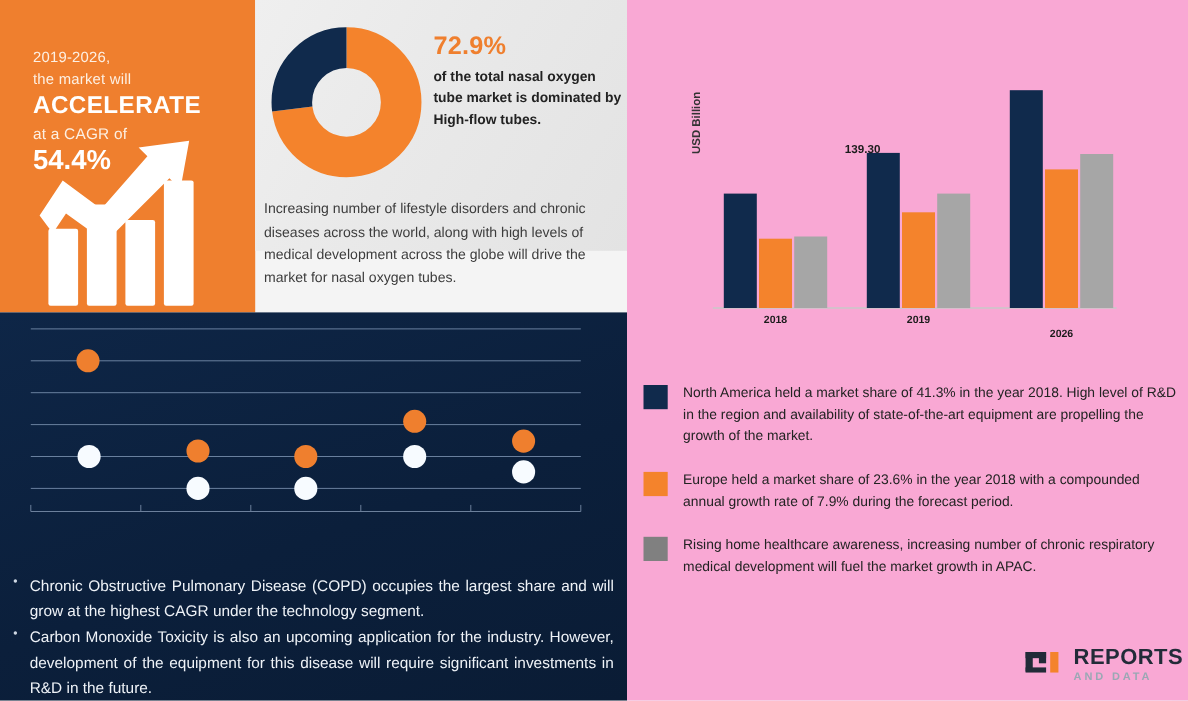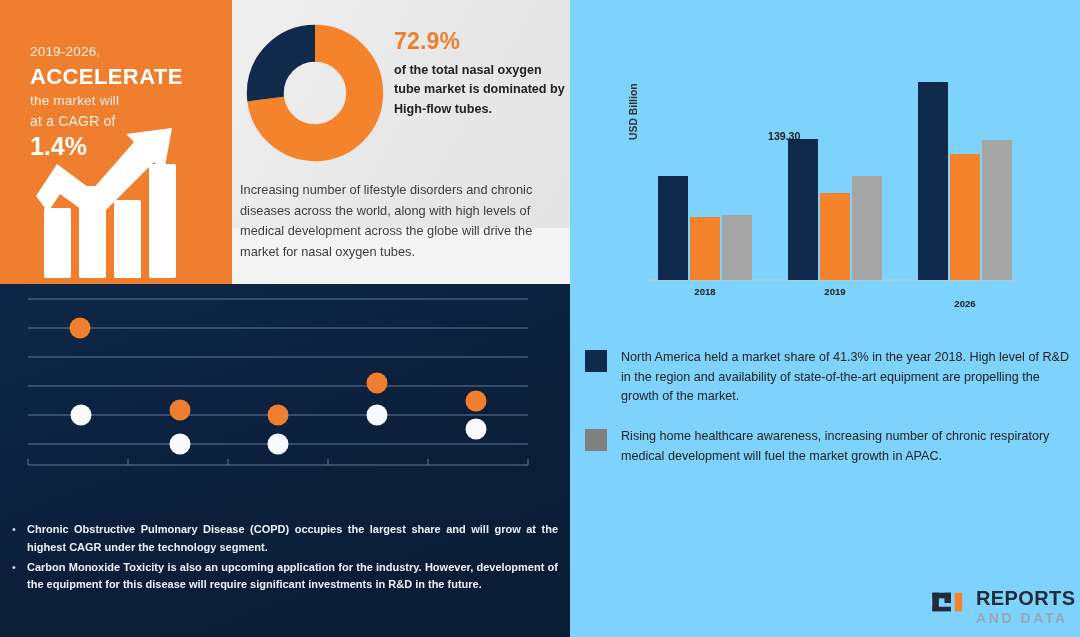--- a/index.html
+++ b/index.html
@@ -43,29 +43,28 @@
   #navy-panel {
     position: absolute; left: 0; top: 284px; width: 570px; height: 353px;
     background: linear-gradient(160deg,#0e2647 0%,#0b1f3b 55%,#0a1c35 100%);
   }
   #dot-chart { position: absolute; left: 0; top: 0; width: 570px; height: 225px; }
 
   #left-bullets { position: absolute; left: 12px; top: 237px; width: 546px; }
   .lb-row { display: flex; gap: 7px; margin-bottom: 2px; }
   .lb-bullet { color: #cfd8e4; font-size: 11px; line-height: 1.55; flex: 0 0 8px; }
   .lb-text {
-    font-size: 11px; color: #eef2f7; line-height: 1.62; text-align: justify;
+    font-size: 14px; color: #eef2f7; line-height: 1.62; text-align: justify;
     flex: 1 1 auto;
-    font-weight: bold;
   }
 
   
   #right-panel {
     position: absolute; left: 570px; top: 0; width: 510px; height: 637px;
-    background: #7dd3fc;
+    background: #f9a8d4;
   }
   #bar-chart-wrap { position: absolute; left: 0; top: 18px; width: 510px; height: 310px; }
   #ylabel {
     position: absolute; left: 58px; top: 122px;
     transform: rotate(-90deg); transform-origin: left top;
     font-size: 10.4px; font-weight: bold; color: #333; white-space: nowrap;
   }
   .bar-value {
     position: absolute; font-size: 10.6px; font-weight: bold; color: #1b1b1b;
     white-space: nowrap;
@@ -80,45 +79,45 @@
 
   #right-bullets { position: absolute; left: 15px; top: 348px; width: 490px; }
   .rb-row { display: flex; gap: 14px; margin-bottom: 20px; }
   .rb-sq { flex: 0 0 22px; width: 22px; height: 22px; margin-top: 2px; }
   .rb-text { font-size: 12.6px; color: #232323; line-height: 1.56; flex: 1 1 auto; }
 
   
   #logo { position: absolute; left: 930px; top: 586px; width: 140px; height: 42px; }
   #logo-words { position: absolute; left: 46px; top: 2px; }
   #logo-main { font-size: 20px; font-weight: bold; color: #222b38; letter-spacing: .4px; line-height: 1; }
-  #logo-sub { font-size: 14px; font-weight: bold; color: #9aa8b4; letter-spacing: 2.6px; line-height: 1; margin-top: 3px; }
+  #logo-sub { font-size: 10px; font-weight: bold; color: #9aa8b4; letter-spacing: 2.6px; line-height: 1; margin-top: 3px; }
 </style>
 </head>
 <body>
 
 <div id="page">
 
   <div id="accel-panel">
 
     <svg id="accel-graphic" viewBox="0 0 200 165">
       <g fill="#ffffff">
         <rect x="22" y="88" width="27" height="70" rx="2"></rect>
         <rect x="57" y="66" width="27" height="92" rx="2"></rect>
         <rect x="92" y="80" width="27" height="78" rx="2"></rect>
         <rect x="127" y="44" width="27" height="114" rx="2"></rect>
         <path d="M14 76 L35 44 L70 70 L112 22 L104 14 L150 8 L142 52 L132 42 L74 100 L38 74 L26 92 Z"></path>
       </g>
     </svg>
 
     <div id="accel-text">
       <div id="accel-years">2019-2026,</div>
+      <div id="accel-sub1">the market will</div>
       <div id="accel-word">ACCELERATE</div>
-      <div id="accel-sub1">the market will</div>
       <div id="accel-sub2">at a CAGR of</div>
-      <div id="accel-cagr">1.4%</div>
+      <div id="accel-cagr">54.4%</div>
     </div>
   </div>
 
   <div id="donut-panel">
 
     <svg id="donut" viewBox="0 0 100 100">
 
       <circle cx="50" cy="50" r="35" fill="none" stroke="#f4832c" stroke-width="26" stroke-dasharray="160.29 59.64" stroke-dashoffset="0" transform="rotate(-90 50 50)"></circle>
       <circle cx="50" cy="50" r="35" fill="none" stroke="#102a4c" stroke-width="26" stroke-dasharray="59.64 160.29" stroke-dashoffset="-160.29" transform="rotate(-90 50 50)"></circle>
     </svg>
@@ -212,20 +211,24 @@
       <div class="x-tick" style="left:365px; top:280px; width:60px;">2026</div>
 
     </div>
 
     <div id="right-bullets">
       <div class="rb-row">
         <span class="rb-sq" style="background:#102a4c"></span>
         <span class="rb-text">North America held a market share of 41.3% in the year 2018. High level of R&amp;D in the region and availability of state-of-the-art equipment are propelling the growth of the market.</span>
       </div>
       <div class="rb-row">
+        <span class="rb-sq" style="background:#f4832c"></span>
+        <span class="rb-text">Europe held a market share of 23.6% in the year 2018 with a compounded annual growth rate of 7.9% during the forecast period.</span>
+      </div>
+      <div class="rb-row">
         <span class="rb-sq" style="background:#808080"></span>
         <span class="rb-text">Rising home healthcare awareness, increasing number of chronic respiratory medical development will fuel the market growth in APAC.</span>
       </div>
     </div>
   </div>
 
   <div id="logo">
     <svg viewBox="0 0 44 30" style="position:absolute;left:0;top:3px;width:42px;height:28px;">
       <rect x="2" y="4" width="7" height="19" fill="#222b38"></rect>
       <rect x="2" y="4" width="20" height="6" fill="#222b38"></rect>

